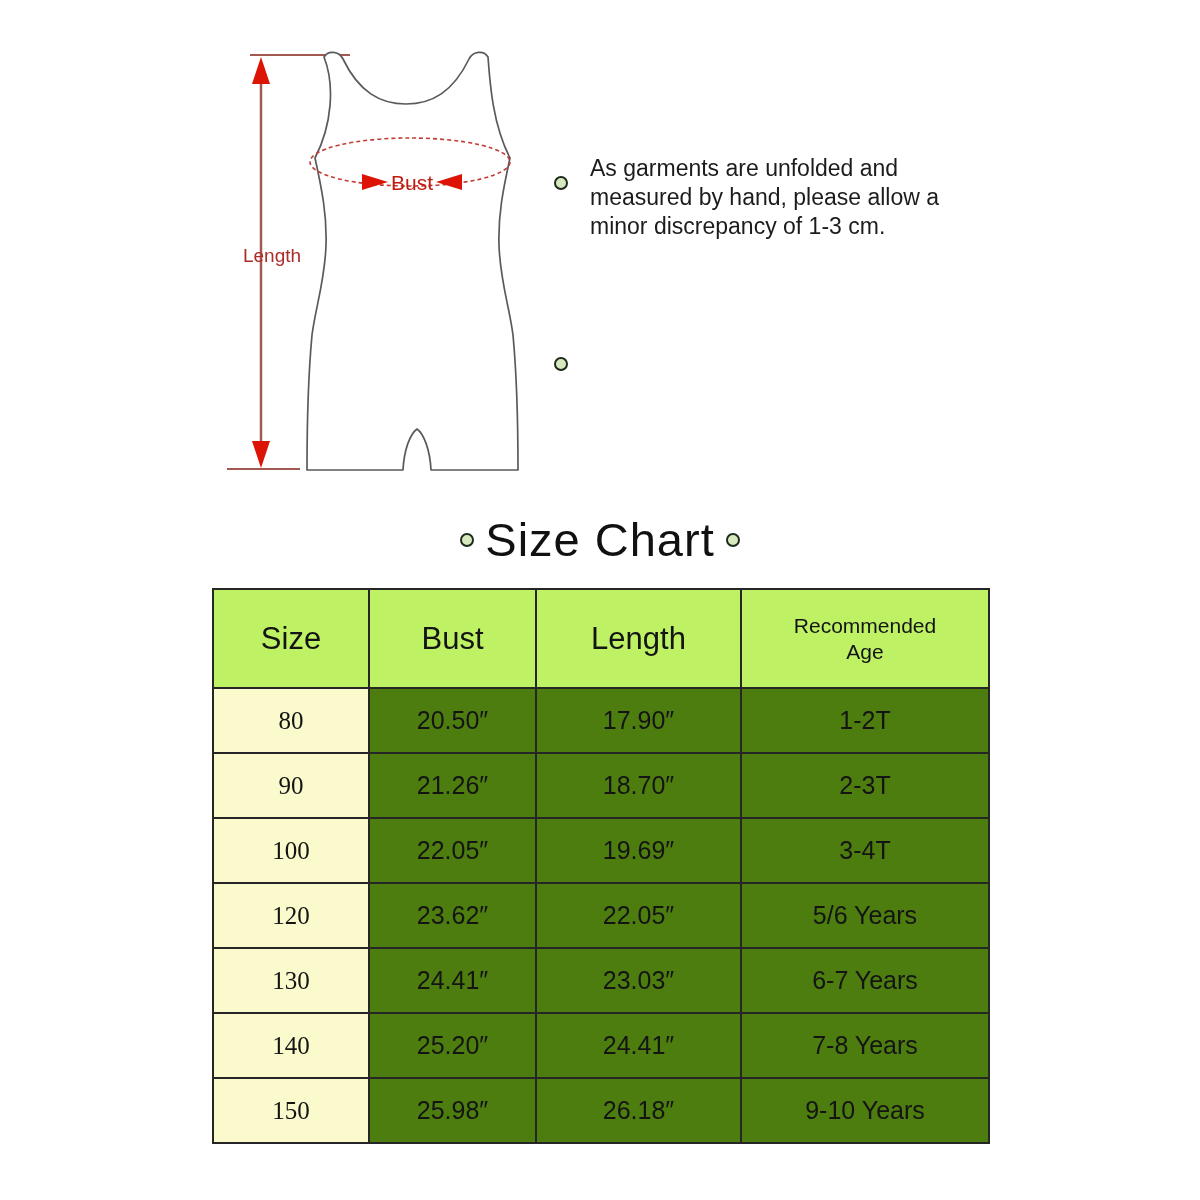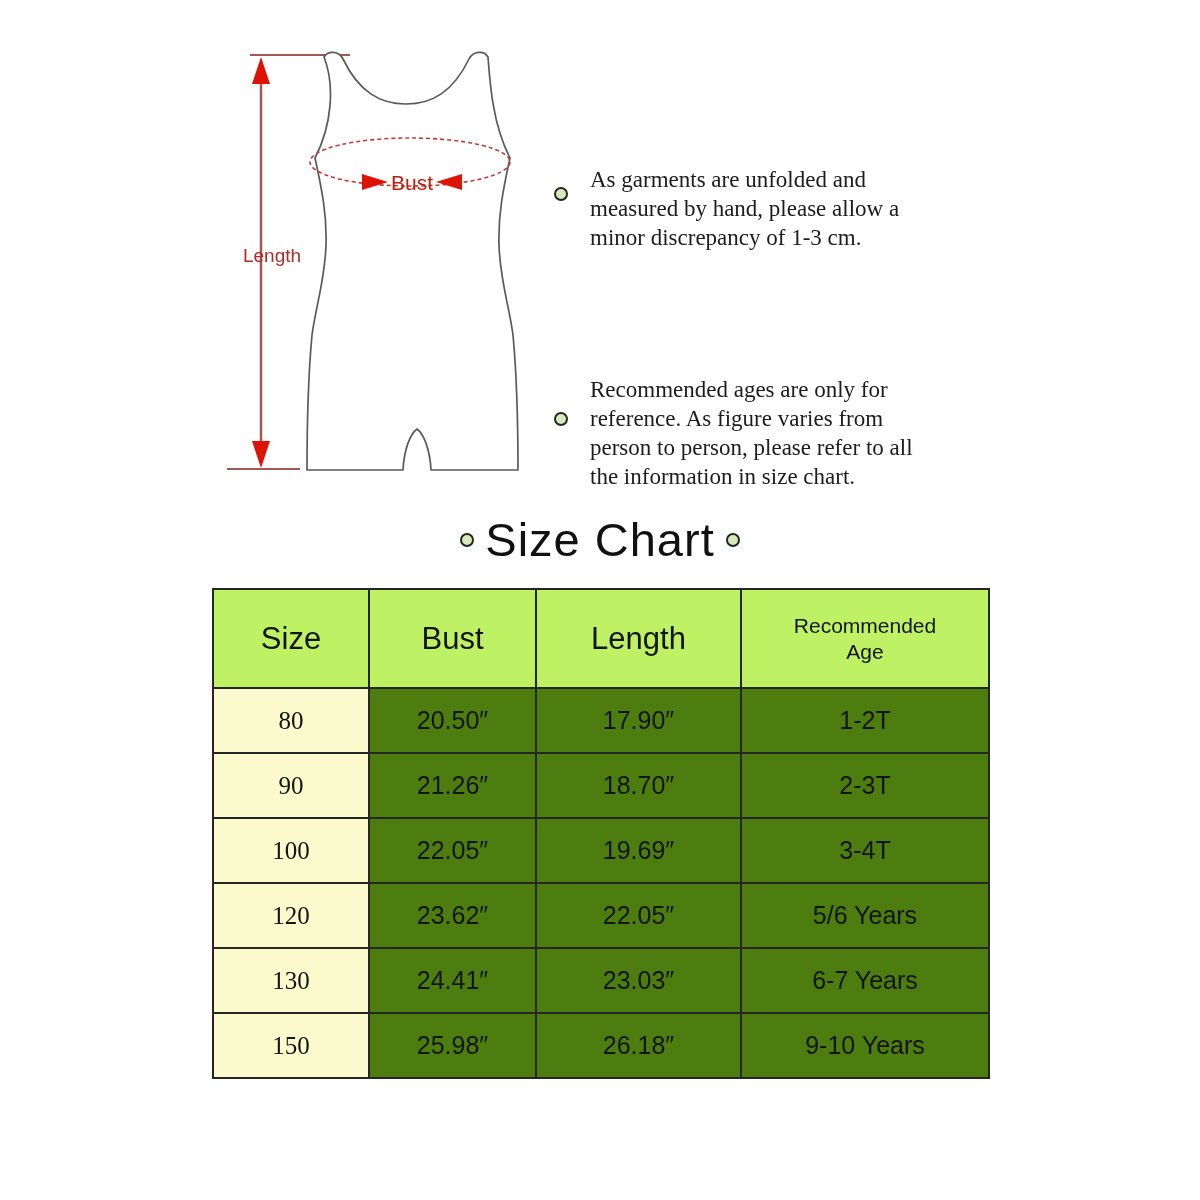--- a/index.html
+++ b/index.html
@@ -4,21 +4,21 @@
 <style>
   html,body{margin:0;padding:0;}
   body{font-family:"Liberation Sans", sans-serif; background:#fff;}
   .page{position:relative; width:1200px; height:1200px; background:#ffffff; overflow:hidden; margin:0 auto;}
 
   
   .diagram-svg{position:absolute; left:222px; top:40px;}
   .diagram-svg text{font-family:"Liberation Sans", sans-serif;}
 
   
-  .notes{position:absolute; left:552px; top:136px; width:460px;font-family:Liberation Serif, serif;}
+  .notes{position:absolute; left:552px; top:125px; width:460px;}
   .note-item{position:relative; padding-left:38px; color:#1c1c1c;
              font-size:23px; line-height:29px; white-space:pre-line;}
   .note-item + .note-item{margin-top:94px;}
   .bullet-dot{position:absolute; left:2px; top:50%; transform:translateY(-50%);
               width:10px; height:10px; border-radius:50%;
               background:#d7eabf; border:2px solid #1f2a1a; box-sizing:content-box;}
 
   
   .title-row{position:absolute; left:0; top:512px; width:1200px;
              display:flex; align-items:center; justify-content:center; gap:11px;}
@@ -82,24 +82,21 @@
     </g>
   </svg>
 
   <div class="notes">
     <div class="note-item">
       <span class="bullet-dot"></span><span>As garments are unfolded and
 measured by hand, please allow a
 minor discrepancy of 1-3 cm.</span>
     </div>
     <div class="note-item">
-      <span class="bullet-dot"></span><span>Recommended ages are only for
-reference. As figure varies from
-person to person, please refer to all
-the information in size chart.</span>
+      <span class="bullet-dot"></span>
     </div>
   </div>
 
   <div class="title-row">
     <span class="title-dot"></span>
     <h1 class="page-title">Size Chart</h1>
     <span class="title-dot"></span>
   </div>
 
   <table class="size-table">
@@ -143,20 +140,26 @@
         <td>22.05″</td>
         <td>5/6 Years</td>
       </tr>
       <tr>
         <th>130</th>
         <td>24.41″</td>
         <td>23.03″</td>
         <td>6-7 Years</td>
       </tr>
       <tr>
+        <th>140</th>
+        <td>25.20″</td>
+        <td>24.41″</td>
+        <td>7-8 Years</td>
+      </tr>
+      <tr>
         <th>150</th>
         <td>25.98″</td>
         <td>26.18″</td>
         <td>9-10 Years</td>
       </tr>
     </tbody>
   </table>
 
 </div>
 

